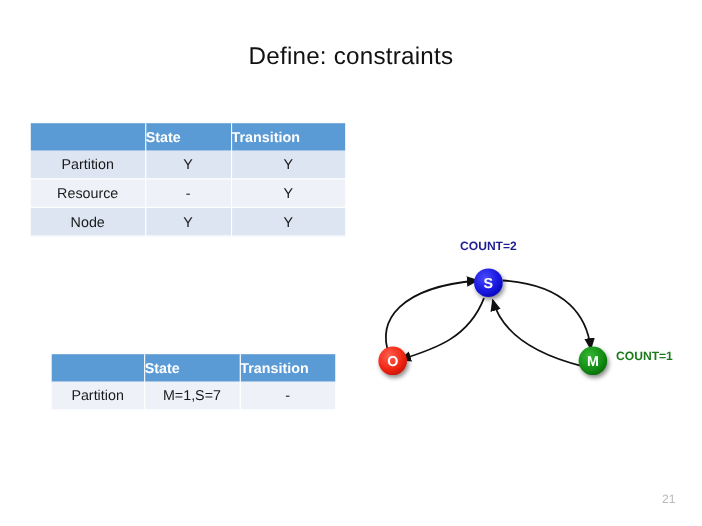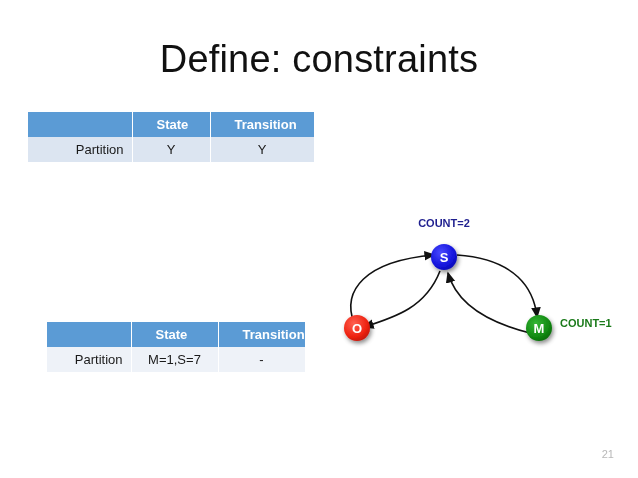--- a/index.html
+++ b/index.html
@@ -15,57 +15,57 @@
     overflow: hidden;
   }
 
   
   .slide-title {
     position: absolute;
     top: 38px;
     left: 0;
     width: 638px;
     text-align: center;
-    font-size: 38px;
+    font-size: 22px;
     font-weight: 400;
     color: #111111;
     letter-spacing: 0.2px;
     white-space: nowrap;
   }
 
   
   table.data-table {
     position: absolute;
     border-collapse: collapse;
     table-layout: fixed;
     font-size: 13px;
     color: #1a1a1a;
   }
   table.data-table th {
     background: #5b9bd5;
     color: #ffffff;
     font-weight: bold;
     font-size: 13px;
     text-align: left;
-    padding: 5px 24px;
+    padding: 5px 0;
     border: none;
     border-right: 1px solid #ffffff;
     height: 12px;
   }
   table.data-table td {
     padding: 5px 8px;
     border: none;
     border-right: 1px solid #ffffff;
     border-bottom: 1px solid #ffffff;
     font-size: 13px;
     height: 12px;
   }
   table.data-table tbody tr.odd td { background: #dce5f1; }
   table.data-table tbody tr.even td { background: #eef2f8; }
-  table.data-table td.label-cell { text-align: right; }
+  table.data-table td.label-cell { text-align: center; }
   table.data-table td.value-cell { text-align: center; }
   table.data-table th.blank-head { background: #5b9bd5; }
 
   
   #constraint-table-1 { left: 28px; top: 112px; width: 286px; }
   #constraint-table-1 col.c0 { width: 104px; }
   #constraint-table-1 col.c1 { width: 78px; }
   #constraint-table-1 col.c2 { width: 104px; }
 
   
@@ -119,20 +119,30 @@
   <thead>
     <tr>
       <th class="blank-head"></th>
       <th>State</th>
       <th>Transition</th>
     </tr>
   </thead>
   <tbody>
     <tr class="odd">
       <td class="label-cell">Partition</td>
+      <td class="value-cell">Y</td>
+      <td class="value-cell">Y</td>
+    </tr>
+    <tr class="even">
+      <td class="label-cell">Resource</td>
+      <td class="value-cell">-</td>
+      <td class="value-cell">Y</td>
+    </tr>
+    <tr class="odd">
+      <td class="label-cell">Node</td>
       <td class="value-cell">Y</td>
       <td class="value-cell">Y</td>
     </tr>
   </tbody>
 </table>
 
 <table class="data-table" id="constraint-table-2">
   <colgroup>
       <col class="c0">
       <col class="c1">

